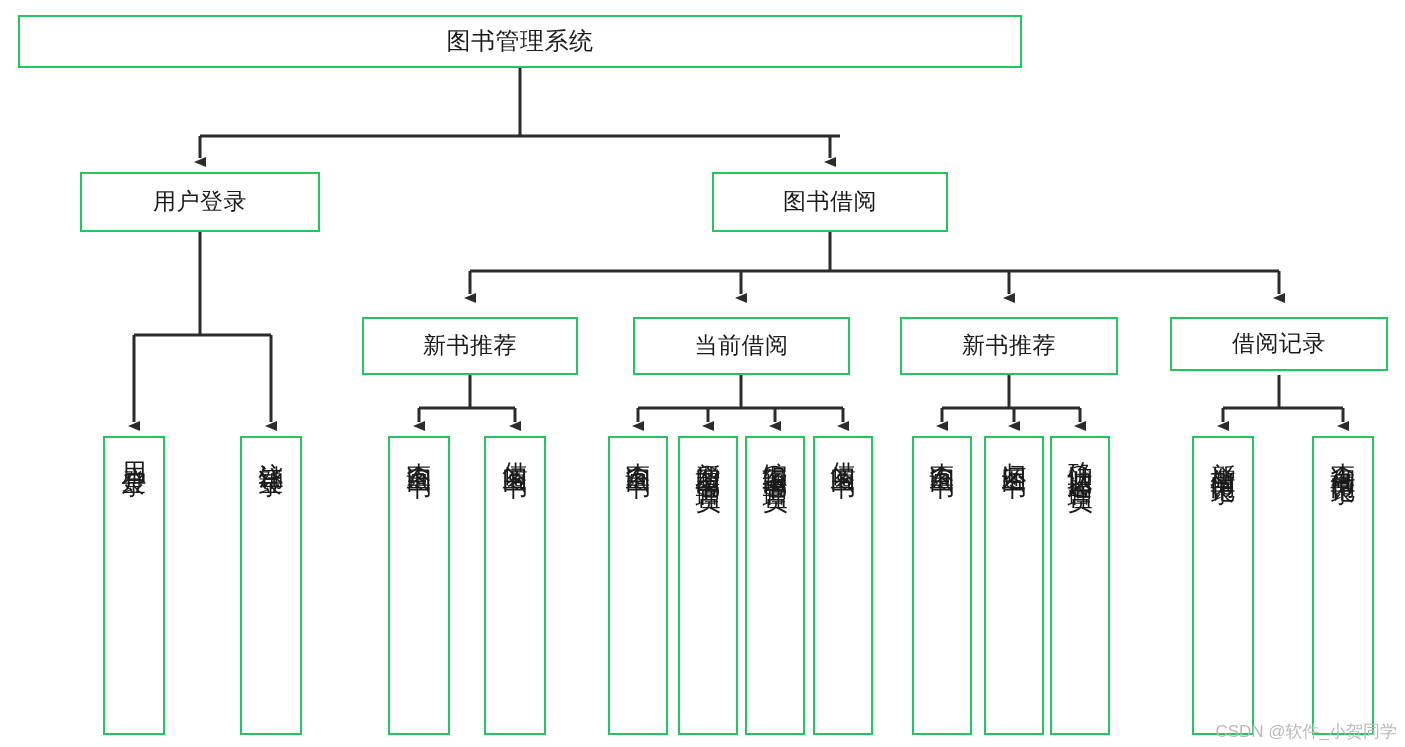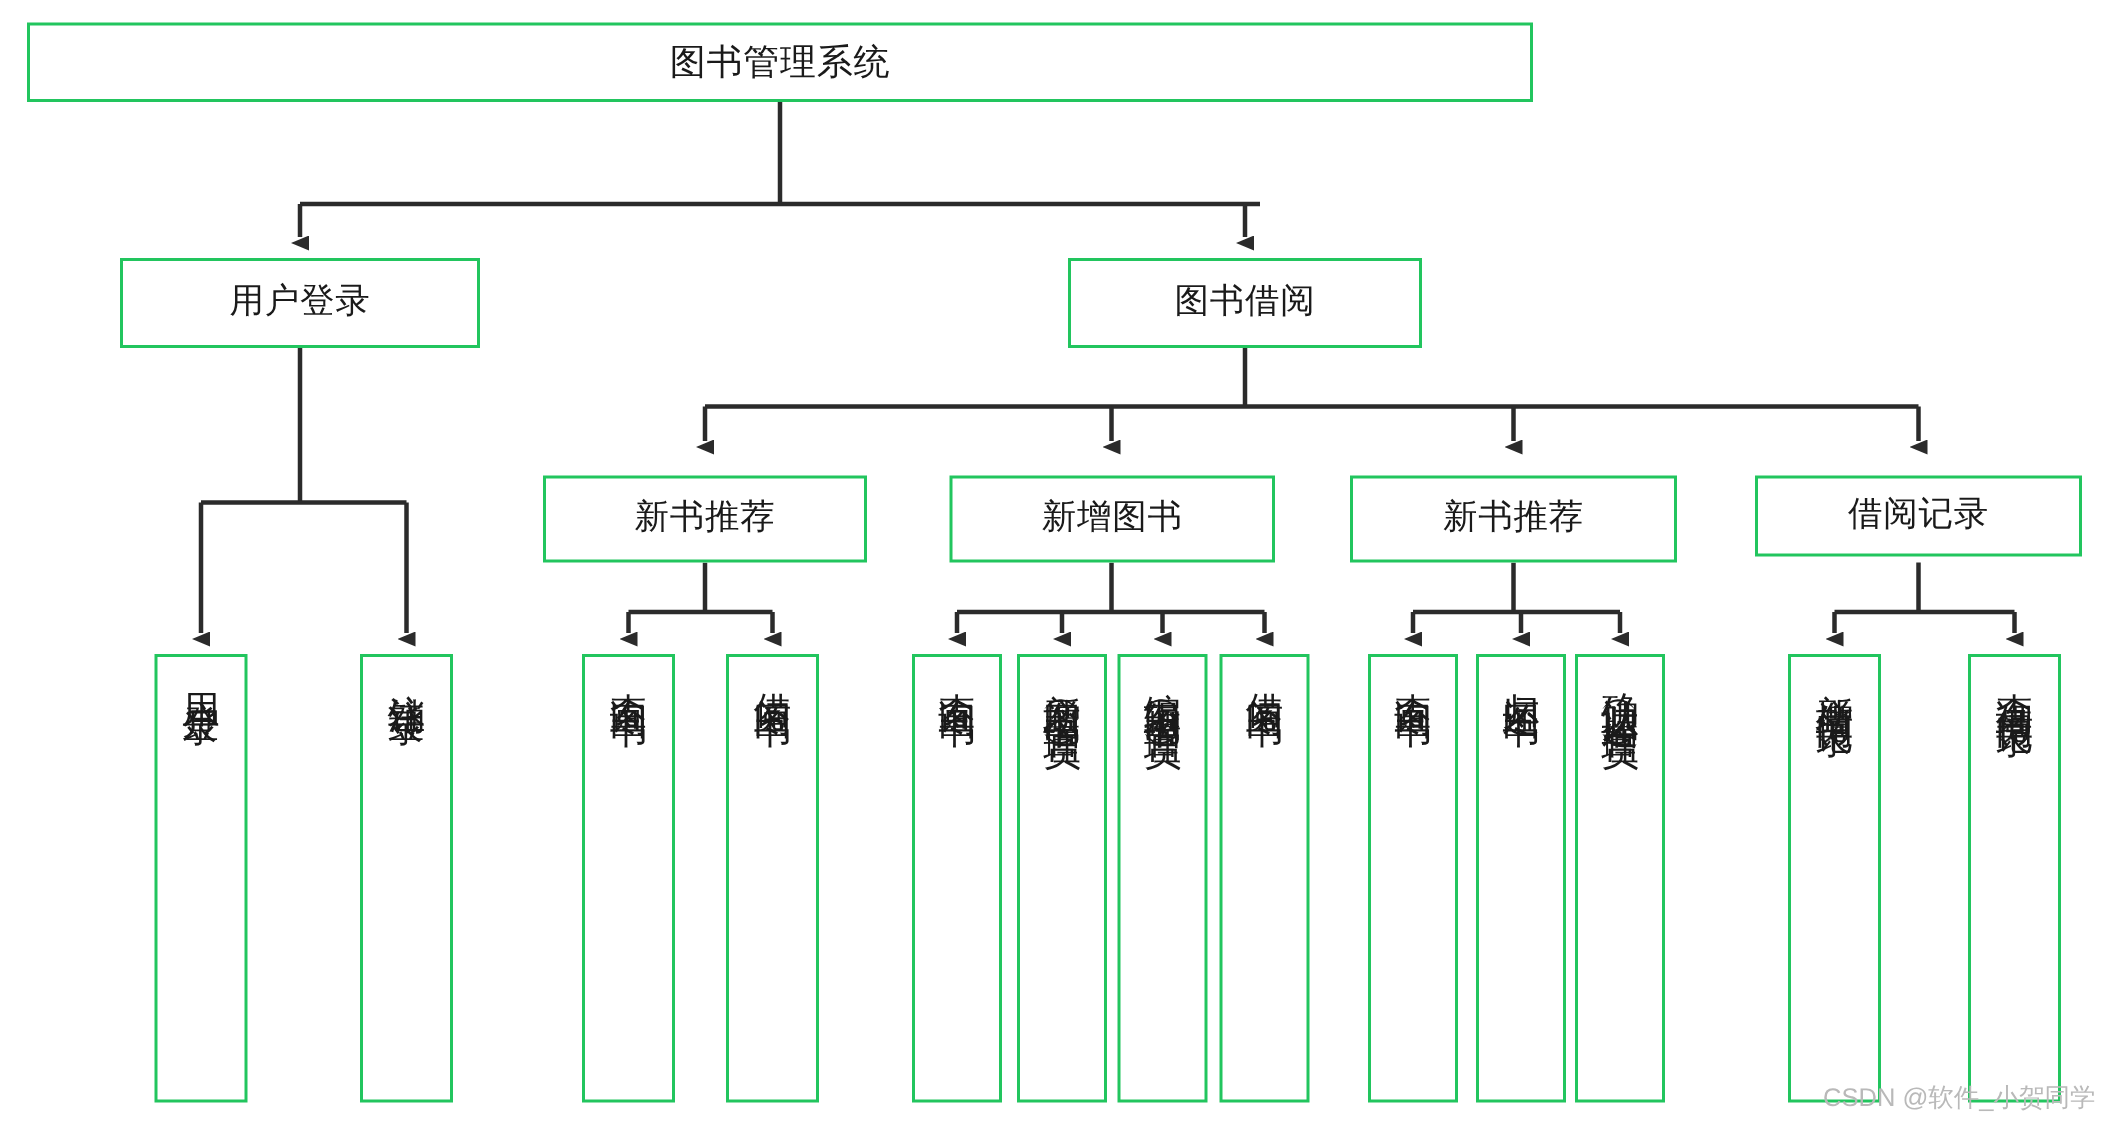--- a/index.html
+++ b/index.html
@@ -138,21 +138,21 @@
     <span class="node-label">用户登录</span>
   </div>
   <div class="node horiz" style="left: 712px; top: 172px; width: 236px; height: 60px;">
     <span class="node-label">图书借阅</span>
   </div>
 
   <div class="node horiz" style="left: 362px; top: 317px; width: 216px; height: 58px;">
     <span class="node-label">新书推荐</span>
   </div>
   <div class="node horiz" style="left: 633px; top: 317px; width: 217px; height: 58px;">
-    <span class="node-label">新增图书</span>
+    <span class="node-label">当前借阅</span>
   </div>
   <div class="node horiz" style="left: 900px; top: 317px; width: 218px; height: 58px;">
     <span class="node-label">新书推荐</span>
   </div>
   <div class="node horiz" style="left: 1170px; top: 317px; width: 218px; height: 54px;">
     <span class="node-label">借阅记录</span>
   </div>
 
   <div class="node vert" style="left: 103px; top: 436px; width: 62px; height: 299px;">
     <span class="node-label">用户登录</span>

